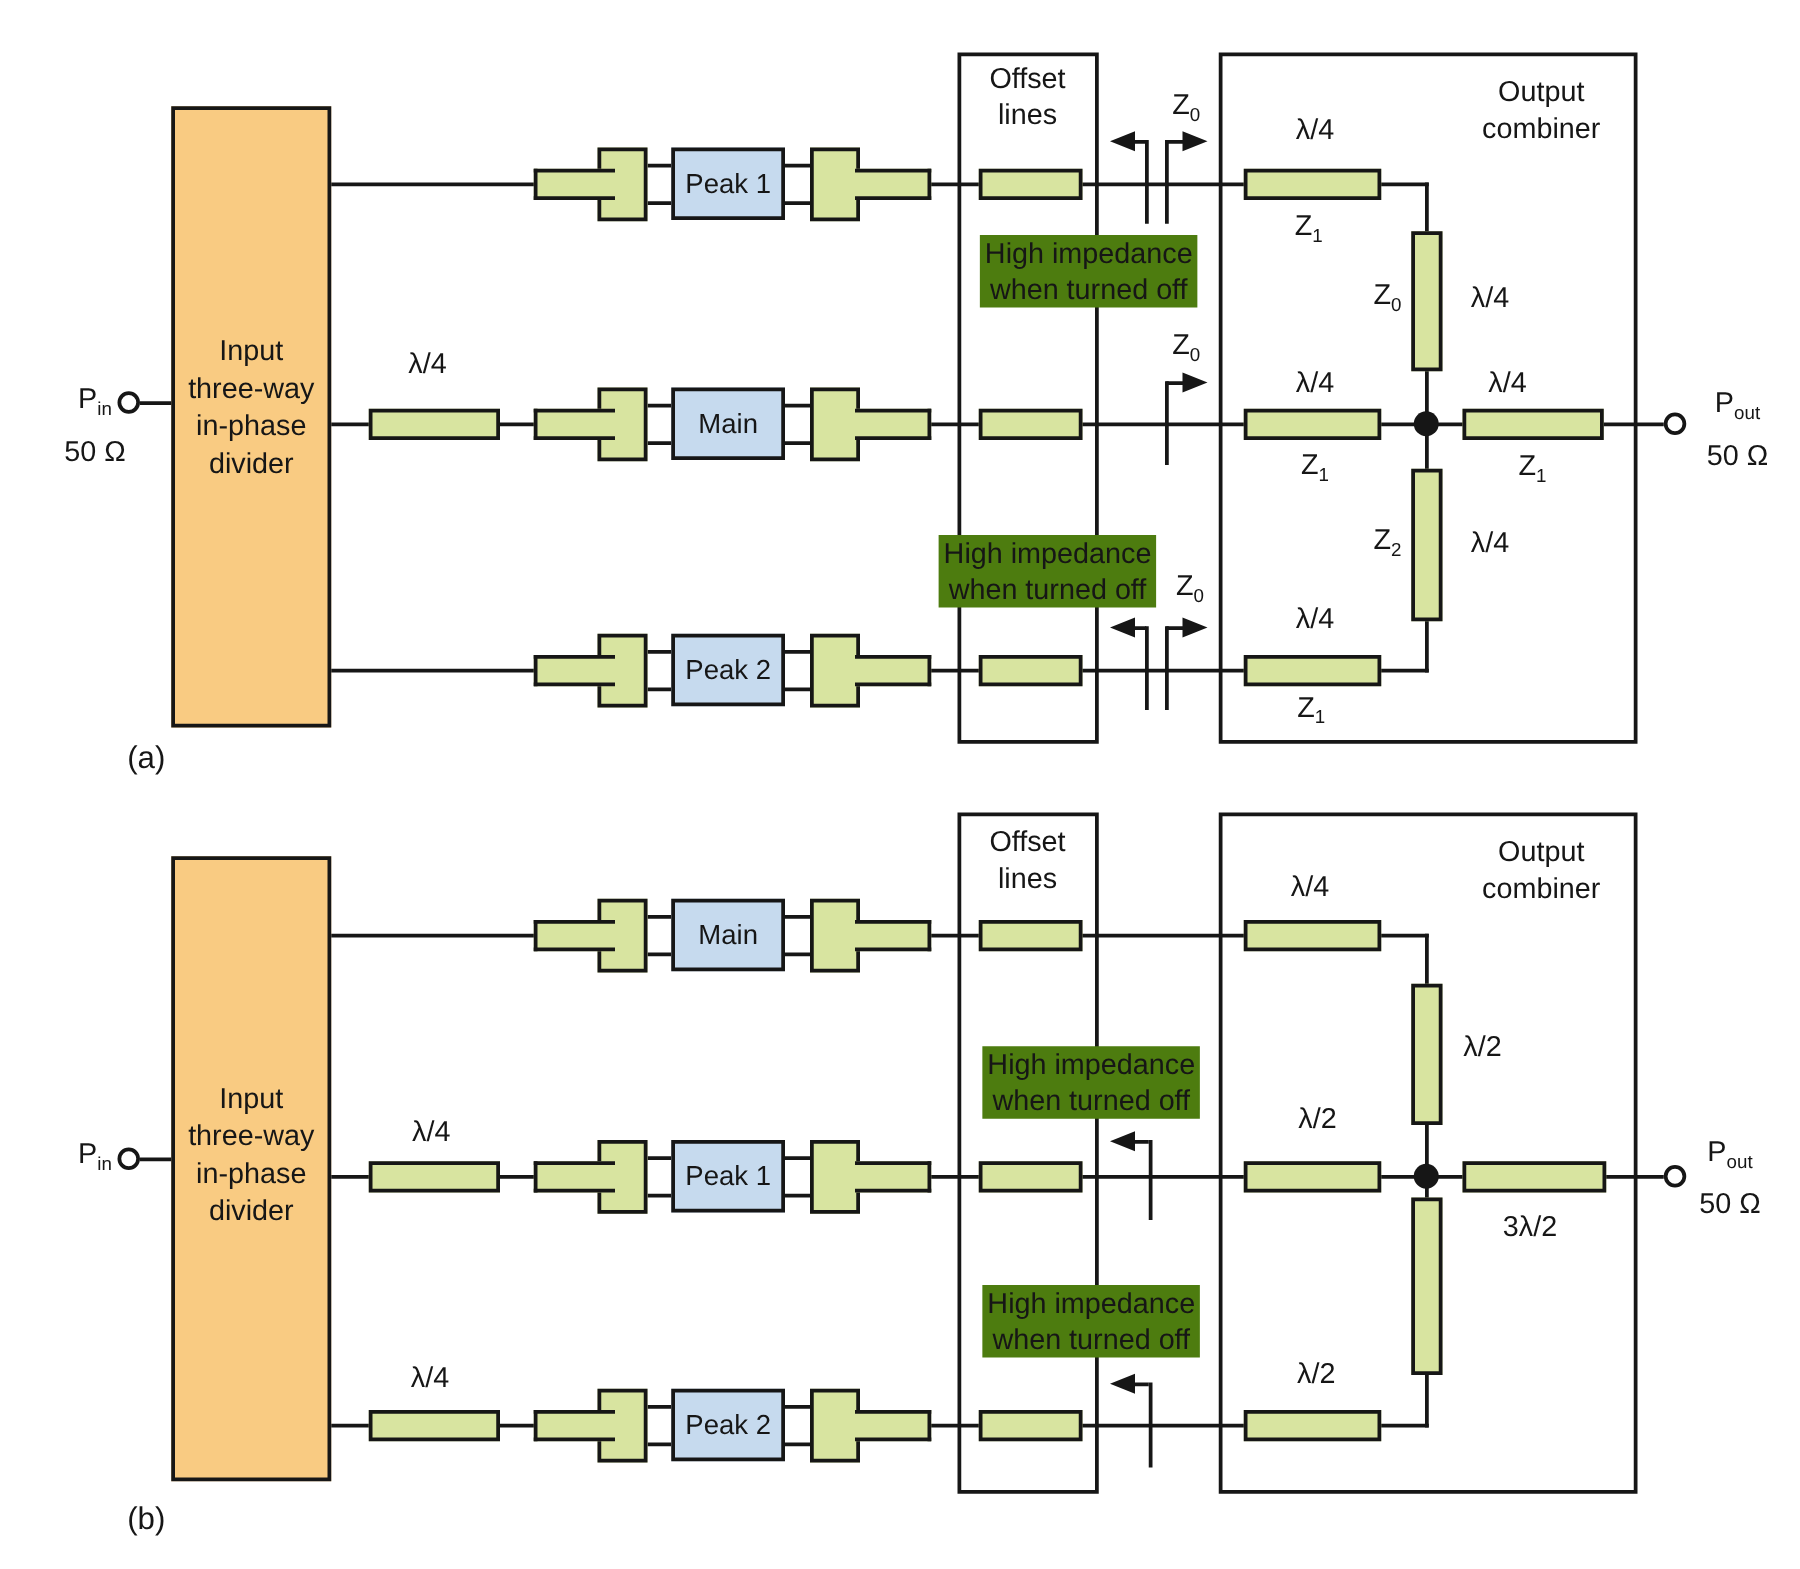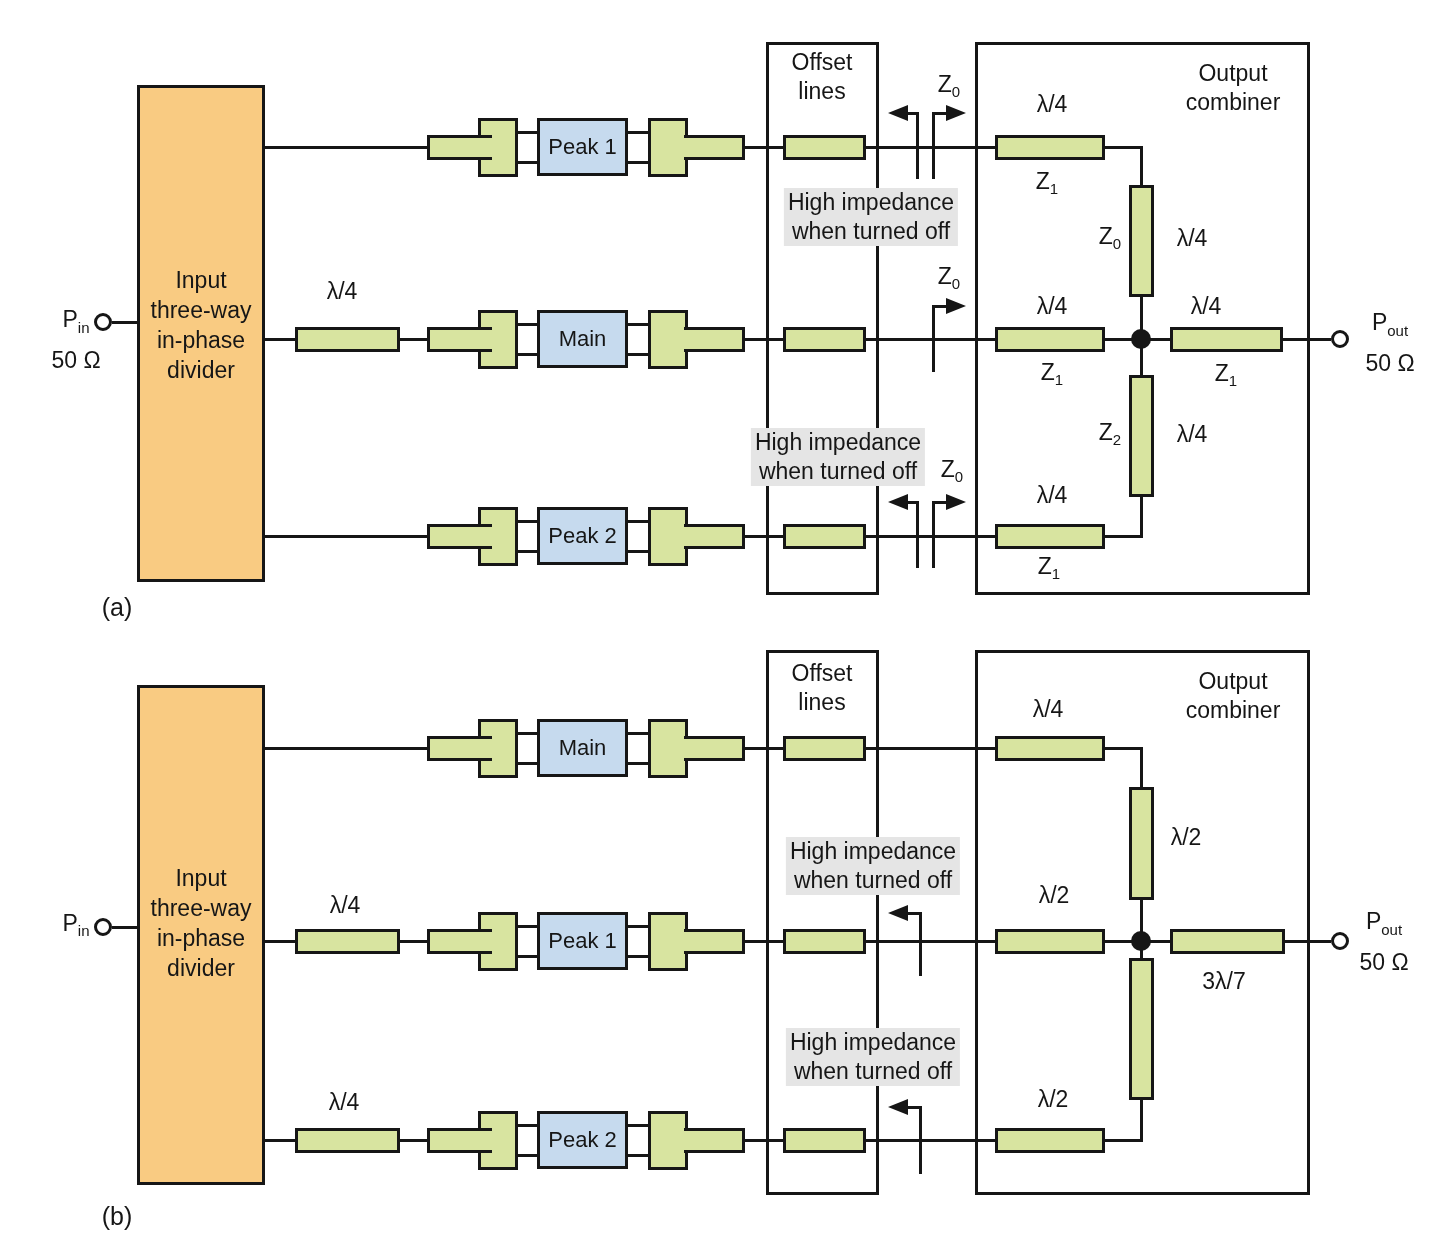--- a/index.html
+++ b/index.html
@@ -19,21 +19,21 @@
        font-size:22px;white-space:nowrap}
   .dot{position:absolute;width:20px;height:20px;border-radius:50%;background:var(--line,#161616);z-index:5}
   .tm{position:absolute;width:18px;height:18px;border-radius:50%;background:#fff;
        border:3px solid var(--line,#161616);box-sizing:border-box;z-index:5}
   .tri-l{position:absolute;width:0;height:0;border-top:8px solid transparent;
        border-bottom:8px solid transparent;border-right:20px solid var(--line,#161616);z-index:5}
   .tri-r{position:absolute;width:0;height:0;border-top:8px solid transparent;
        border-bottom:8px solid transparent;border-left:20px solid var(--line,#161616);z-index:5}
   .lb{position:absolute;transform:translate(-50%,-50%);font-size:23px;line-height:29px;
        text-align:center;white-space:nowrap;z-index:6}
-  .bg{background:#e5e5e5;padding:0 4px}
+  .bg{background:#4d7c0f;padding:0 4px}
   .lh30{line-height:30px}
   .cap{font-size:25px}
   sub{font-size:15px}
 </style>
 </head>
 <body>
 
 <div id="fig">
 
   <div>
@@ -250,21 +250,21 @@
       <div>High impedance</div>
       <div>when turned off</div>
     </div>
     <div class="lb bg" style="left:873px;top:1057px">
       <div>High impedance</div>
       <div>when turned off</div>
     </div>
     <div class="lb" style="left:1048px;top:709px">λ/4</div>
     <div class="lb" style="left:1186px;top:837px">λ/2</div>
     <div class="lb" style="left:1054px;top:895px">λ/2</div>
-    <div class="lb" style="left:1224px;top:981px">3λ/7</div>
+    <div class="lb" style="left:1224px;top:981px">3λ/2</div>
     <div class="lb" style="left:1053px;top:1099px">λ/2</div>
     <div class="lb" style="left:1384px;top:942px;line-height:33px">
       <div><span>P</span><sub>out</sub></div>
       <div>50 Ω</div>
     </div>
     <div class="lb cap" style="left:117px;top:1216px">(b)</div>
   </div>
 
 </div>
 

